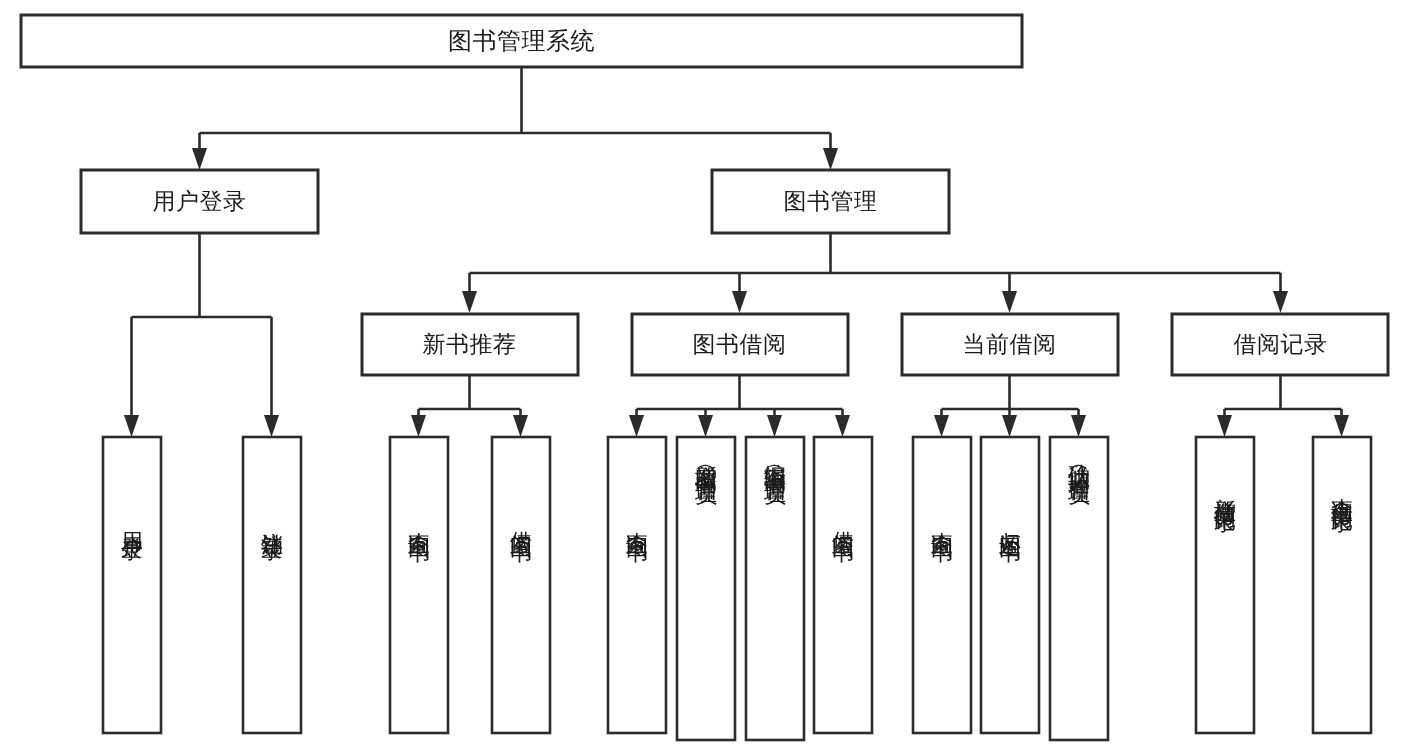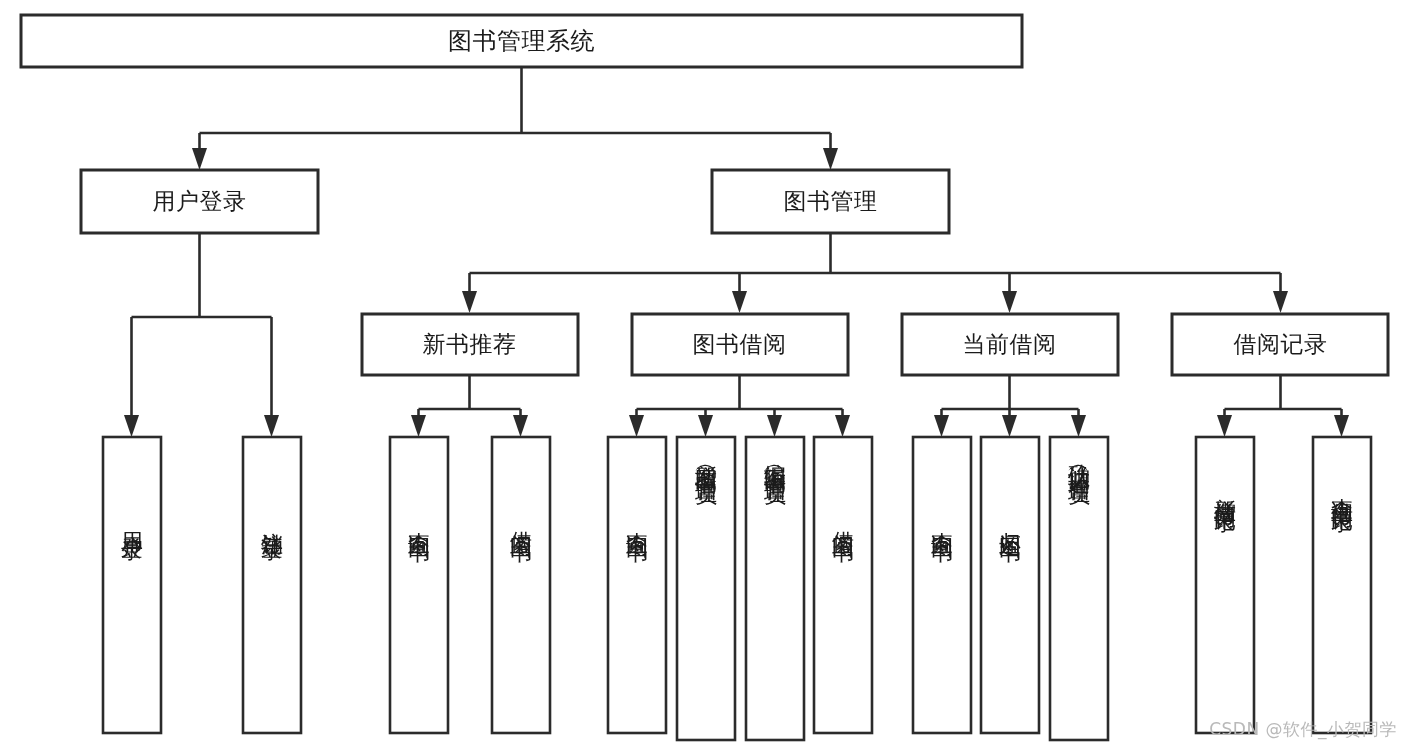--- a/index.html
+++ b/index.html
@@ -260,15 +260,14 @@
   <div class="vlabel" style="left:637px; top:514px;">查询图书</div>
   <div class="vlabel" style="left:706px; top:446px;">新增图书（管理员）</div>
   <div class="vlabel" style="left:775px; top:446px;">编辑图书（管理员）</div>
   <div class="vlabel" style="left:843px; top:514px;">借阅图书</div>
   <div class="vlabel" style="left:942px; top:514px;">查询图书</div>
   <div class="vlabel" style="left:1010px; top:514px;">归还图书</div>
   <div class="vlabel" style="left:1079px; top:446px;">确认归还（管理员）</div>
   <div class="vlabel" style="left:1225px; top:480px;">新增借阅记录</div>
   <div class="vlabel" style="left:1342px; top:480px;">查询借阅记录</div>
 
-  <div id="watermark">CSDN @软件_小贺同学</div>
 
 </div>
 
 </body></html>

